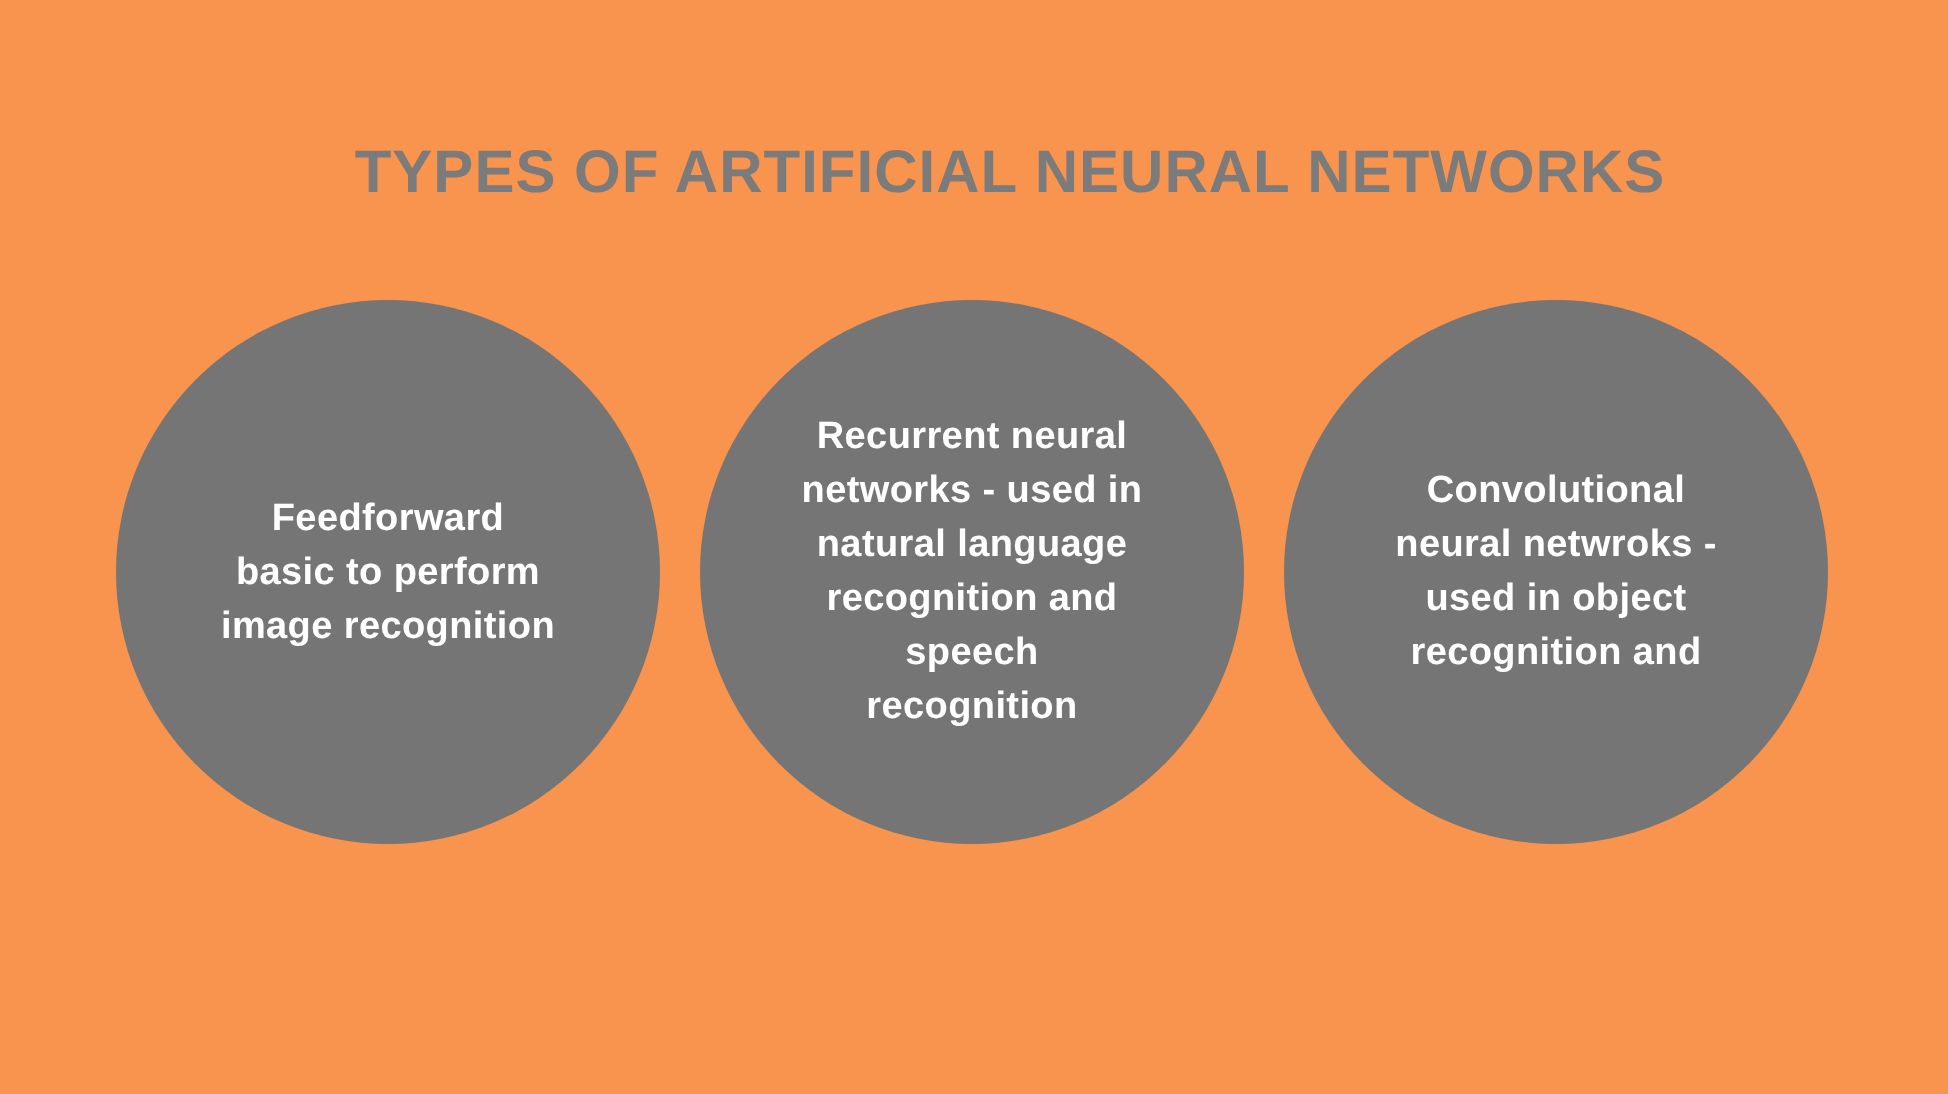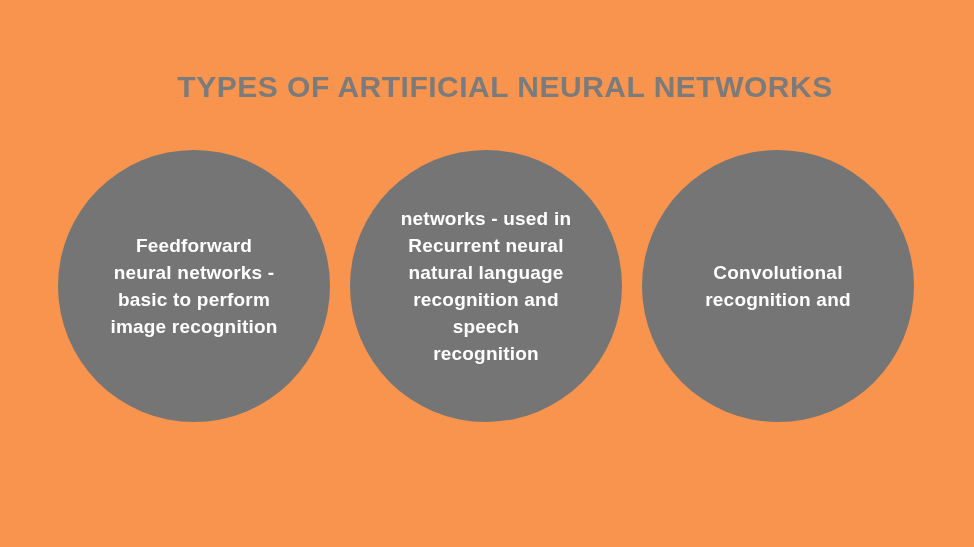--- a/index.html
+++ b/index.html
@@ -66,38 +66,39 @@
 
 <div class="canvas">
 
   <h1 class="title">TYPES OF ARTIFICIAL NEURAL NETWORKS</h1>
 
   <div class="circles-row">
 
     <div class="circle">
       <div class="circle-text">
         <div class="line">Feedforward</div>
-        <div class="line">neural networks -</div>
         <div class="line">basic to perform</div>
         <div class="line">image recognition</div>
       </div>
     </div>
 
     <div class="circle">
       <div class="circle-text">
+        <div class="line">Recurrent neural</div>
         <div class="line">networks - used in</div>
-        <div class="line">Recurrent neural</div>
         <div class="line">natural language</div>
         <div class="line">recognition and</div>
         <div class="line">speech</div>
         <div class="line">recognition</div>
       </div>
     </div>
 
     <div class="circle">
       <div class="circle-text">
         <div class="line">Convolutional</div>
+        <div class="line">neural netwroks -</div>
+        <div class="line">used in object</div>
         <div class="line">recognition and</div>
       </div>
     </div>
 
   </div>
 </div>
 
 </body></html>

